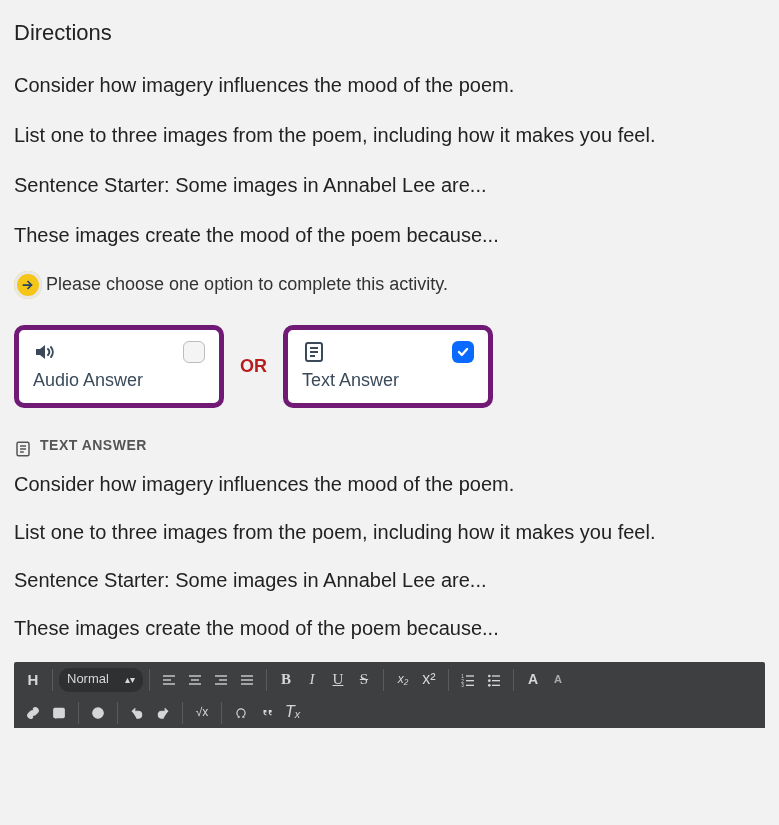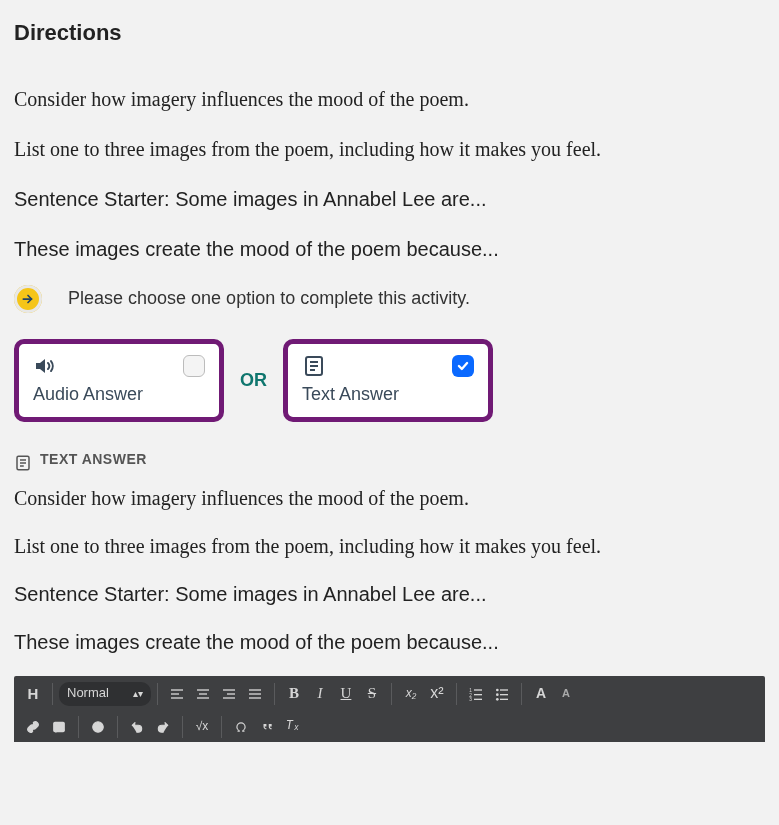--- a/index.html
+++ b/index.html
@@ -5,24 +5,24 @@
   * { box-sizing: border-box; margin: 0; padding: 0; }
   body {
     font-family: -apple-system, "Segoe UI", "Helvetica Neue", Arial, sans-serif;
     background: #f2f2f2;
     color: #222;
     width: 779px;
     padding: 18px 14px 0 14px;
     font-size: 20px;
     line-height: 1.4;
   }
-  .h-dir { font-weight: 700; font-size: 22px; margin-bottom: 36px; }
-  .para { margin-bottom: 22px; font-weight: 400; font-family: Liberation Serif, serif; }
+  .h-dir { font-weight: 400; font-size: 22px; margin-bottom: 22px; }
+  .para { margin-bottom: 22px; font-weight: 400; }
   .bold-line { font-weight: 400; margin-bottom: 22px; }
-  .choose-row { display: flex; align-items: center; gap: 26px; margin: 8px 0 26px 0; }
+  .choose-row { display: flex; align-items: center; gap: 4px; margin: 8px 0 26px 0; }
   .arrow-badge {
     width: 28px; height: 28px; border-radius: 50%;
     background: #f5c518; display: flex; align-items: center; justify-content: center;
     box-shadow: inset 0 0 0 3px #e8e8e8;
   }
   .arrow-badge svg { width: 14px; height: 14px; }
   .choose-text { font-size: 18px; color: #333; }
   .options-row { display: flex; align-items: center; gap: 16px; margin-bottom: 28px; }
   .opt-card {
     background: #fff; border: 5px solid #701a75; border-radius: 10px;
@@ -30,41 +30,41 @@
     position: relative;
   }
   .opt-top { display: flex; align-items: center; justify-content: space-between; }
   .opt-icon { width: 24px; height: 24px; color: #3a4a5a; }
   .opt-check {
     width: 22px; height: 22px; border-radius: 6px; display:flex; align-items:center; justify-content:center;
   }
   .opt-check.unchecked { border: 1px solid #bcbcbc; background:#f4f4f4; }
   .opt-check.checked { background: #0a69ff; color: #fff; }
   .opt-label { font-size: 18px; color: #3a4a5a; }
-  .or-sep { font-size: 18px; font-weight: 600; color: #0f766e; }
+  .or-sep { font-size: 18px; font-weight: 600; color: #b91c1c; }
   .section-head { display: flex; align-items: center; gap: 8px; margin-bottom: 14px; }
   .section-head .sh-icon { width: 18px; height: 18px; color: #555; }
   .section-head .sh-text { font-size: 14px; font-weight: 700; letter-spacing: 0.5px; color: #555; }
   .prompt-block .para { margin-bottom: 20px; }
   .prompt-block .bold-line { margin-bottom: 20px; }
 
   
   .toolbar {
     margin-top: 4px;
     background: #3e3f41; color: #d6d6d6;
     display: flex; align-items: center; height: 36px;
     font-size: 13px; gap: 0; padding: 0 6px;
     border-top-left-radius: 2px; border-top-right-radius: 2px;
     overflow: hidden;
   }
   .tb-sep { width: 1px; height: 22px; background: #5a5b5d; margin: 0 6px; }
   .tb-btn { display:flex; align-items:center; justify-content:center; min-width:26px; height:26px; cursor:pointer; }
   .tb-btn svg { width: 16px; height: 16px; fill: currentColor; }
   .tb-h { font-weight:700; font-size:15px; padding:0 6px; }
-  .tb-select { display:flex; align-items:center; gap:24px; padding: 0 8px; background:#2f3032; border-radius:10px; height:24px; }
+  .tb-select { display:flex; align-items:center; gap:16px; padding: 0 8px; background:#2f3032; border-radius:10px; height:24px; }
   .tb-select .caret { font-size:10px; }
   .tb-b { font-weight:700; font-family: Georgia, serif; font-size:15px; }
   .tb-i { font-style: italic; font-family: Georgia, serif; font-size:15px; }
   .tb-u { text-decoration: underline; font-family: Georgia, serif; font-size:15px; }
   .tb-s { text-decoration: line-through; font-family: Georgia, serif; font-size:15px; }
   .tb-sub { font-size:12px;font-style:italic; }
   .tb-sup { font-size:16px; }
   .tb-a1 { font-size:14px; font-weight:600; }
   .tb-a2 { font-size:11px; font-weight:600; opacity:.7; margin-left:-2px; }
   .toolbar-row2 {
@@ -273,15 +273,15 @@
     <svg viewBox="0 0 24 24" fill="currentColor">
         <path d="M6 20h4v-2c-2-1-4-3-4-6a6 6 0 0 1 12 0c0 3-2 5-4 6v2h4v-2h-2c3-1 4-4 4-6a8 8 0 0 0-16 0c0 2 1 5 4 6H6v2z"></path>
       </svg>
   </span>
   <span class="tb-btn mini">
     <svg viewBox="0 0 24 24" fill="currentColor">
         <path d="M7 7h4v4H8c0 2 1 3 3 3v2c-3 0-5-2-5-5V7zm9 0h4v4h-3c0 2 1 3 3 3v2c-3 0-5-2-5-5V7z"></path>
       </svg>
   </span>
   <span class="tb-btn mini">
-    <span style="font-size:12px;font-style:italic;font-family:Liberation Mono, monospace;">Tₓ</span>
+    <span style="font-size:16px;font-style:italic;">Tₓ</span>
   </span>
 </div>
 
 </body></html>

